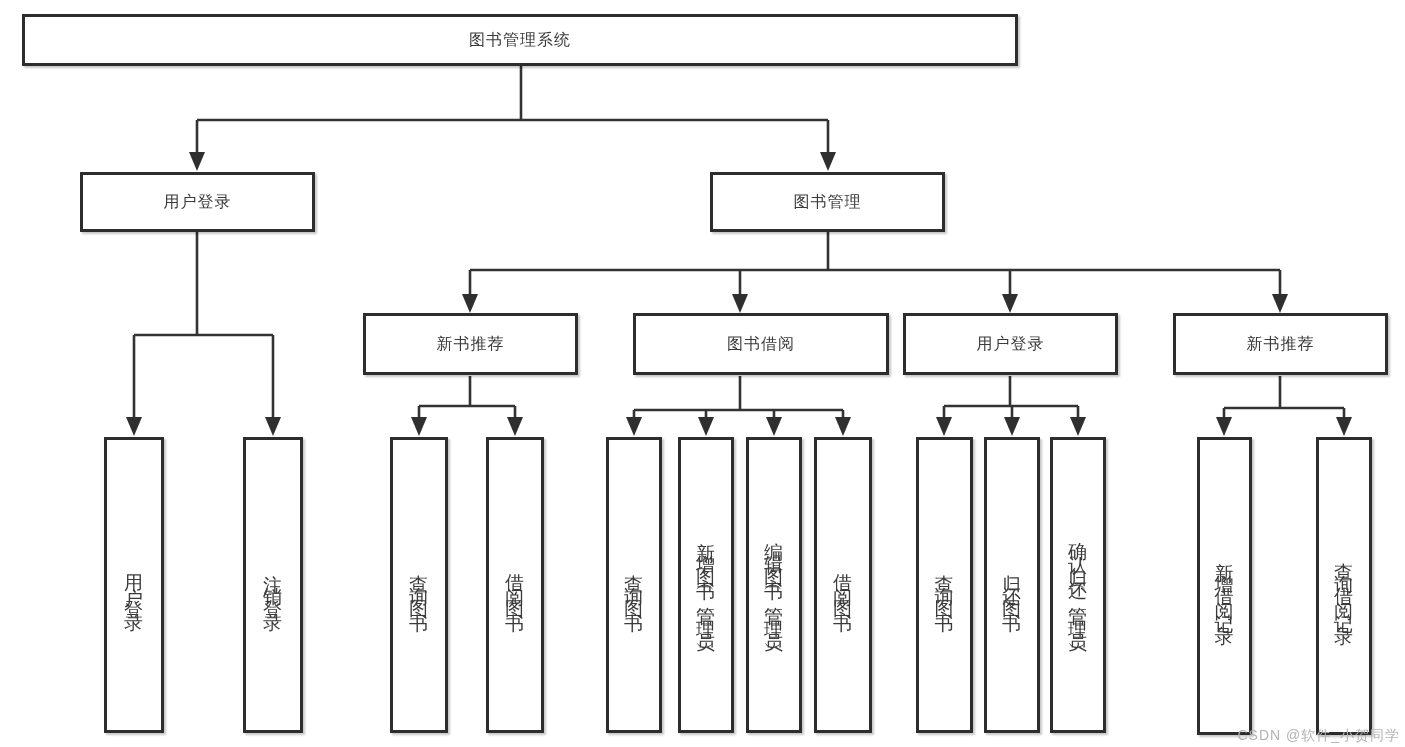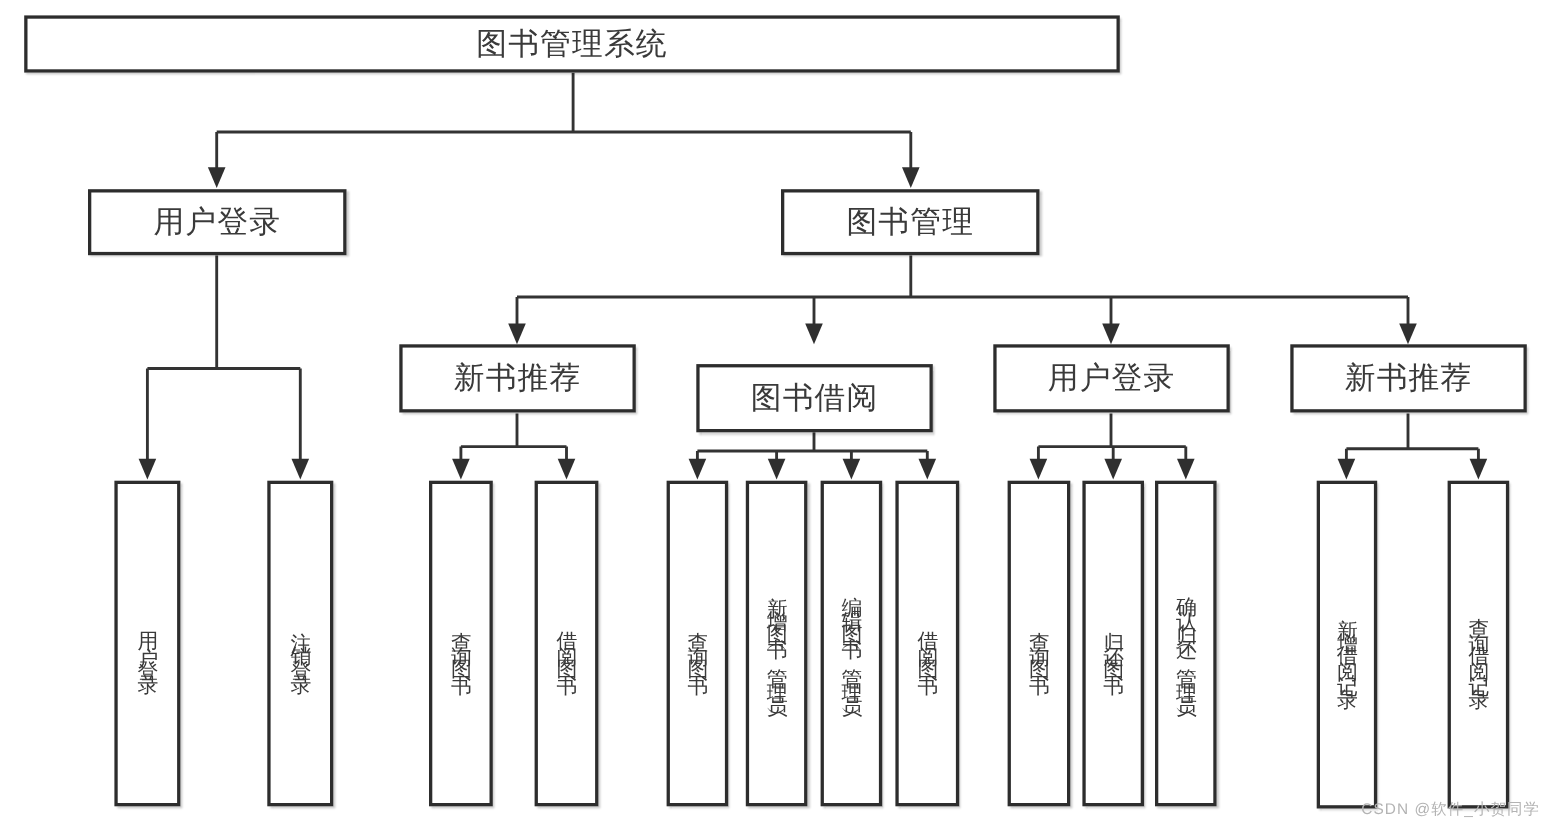--- a/index.html
+++ b/index.html
@@ -8,21 +8,21 @@
   svg.connectors{position:absolute;left:0;top:0;width:1405px;height:747px;pointer-events:none;}
   .node{
     position:absolute;
     background:#ffffff;
     border:3px solid #2d2d2d;
     box-shadow:2px 2px 2px rgba(0,0,0,0.22);
     display:flex;align-items:center;justify-content:center;
     color:#3a3a3a;
     box-sizing:border-box;
   }
-  .node.h{font-size:28px;letter-spacing:1px;}
+  .node.h{font-size:16px;letter-spacing:1px;}
   .node.v{font-size:19px;}
   .node.v .vtext{
     writing-mode:vertical-rl;
     text-orientation:mixed;
     letter-spacing:13px;
     line-height:1;
     white-space:nowrap;
   }
   .watermark{
     position:absolute;
@@ -70,21 +70,21 @@
       <polygon points="1336,417 1352,417 1344,436"></polygon>
     </g>
   </svg>
 
   <div class="node h" style="left:22px;top:14px;width:996px;height:52px;">图书管理系统</div>
 
   <div class="node h" style="left:80px;top:172px;width:235px;height:60px;">用户登录</div>
   <div class="node h" style="left:363px;top:313px;width:215px;height:62px;">新书推荐</div>
 
   <div class="node h" style="left:710px;top:172px;width:235px;height:60px;">图书管理</div>
-  <div class="node h" style="left:633px;top:331px;width:215px;height:62px;">图书借阅</div>
+  <div class="node h" style="left:633px;top:313px;width:256px;height:62px;">图书借阅</div>
   <div class="node h" style="left:903px;top:313px;width:215px;height:62px;">用户登录</div>
   <div class="node h" style="left:1173px;top:313px;width:215px;height:62px;">新书推荐</div>
 
   <div class="node v" style="left:104px;top:437px;width:60px;height:296px;">
     <span class="vtext">用户登录</span>
   </div>
   <div class="node v" style="left:243px;top:437px;width:60px;height:296px;">
     <span class="vtext">注销登录</span>
   </div>
 

